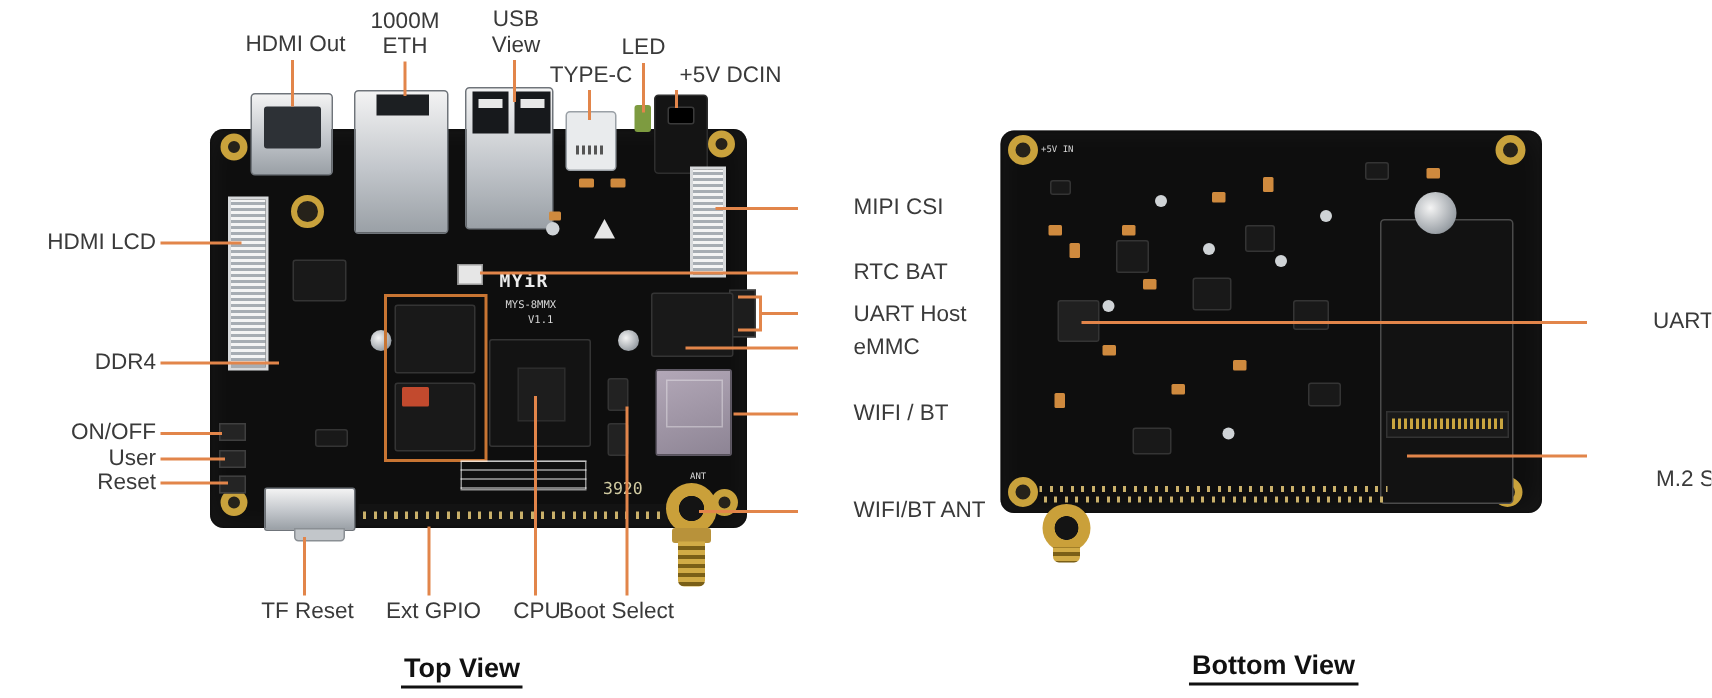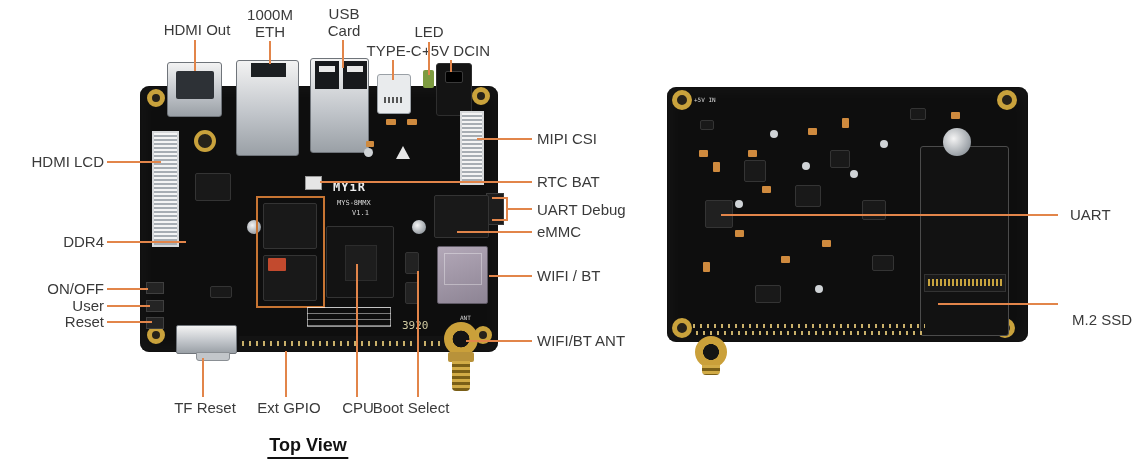--- a/index.html
+++ b/index.html
@@ -1,21 +1,21 @@
 <!DOCTYPE html>
 <html style="--leader: #E2854A; --label-ink: #3A3A3A; --caption-ink: #111111; --board-bg: #0E0E0E; --gold: #C9A23C; --ddr-outline: #C87533; --silk: #D8D8D8;"><head>
 <meta charset="utf-8">
 <style>
   html,body{margin:0;padding:0;background:#ffffff;}
   .stage{position:relative;width:1141px;height:465px;background:#fff;
          font-family:"Liberation Sans",sans-serif;overflow:hidden;}
   
   .label{position:absolute;font-size:15px;line-height:1.1;color:var(--label-ink);
          white-space:nowrap;transform:translate(-50%,-50%);text-align:center;}
-  .lbl-l{transform:translate(0,-50%);text-align:center;}
+  .lbl-l{transform:translate(0,-50%);text-align:center;margin-left:32px;}
   .lbl-r{transform:translate(-100%,-50%);text-align:right;}
   .caption{position:absolute;transform:translate(-50%,-50%);font-size:18px;font-weight:bold;
            color:var(--caption-ink);border-bottom:2px solid var(--caption-ink);padding:0 2px 1px;}
   
   .leaders{position:absolute;left:0;top:0;width:1141px;height:465px;pointer-events:none;z-index:6;}
   .leaders line,.leaders polyline{stroke:var(--leader);stroke-width:2;fill:none;}
   
   .board{position:absolute;background:var(--board-bg);border-radius:9px;
          box-shadow:inset 0 0 22px rgba(255,255,255,.05), inset 0 0 2px #000;z-index:1;}
   .abs{position:absolute;box-sizing:border-box;}
@@ -195,42 +195,43 @@
     <line x1="938" y1="304" x2="1058" y2="304"></line>
   </svg>
 
   <div class="label" style="left:197px;top:30px;">HDMI Out</div>
   <div class="label" style="left:270px;top:23px;">
     <div>1000M</div>
     <div>ETH</div>
   </div>
   <div class="label" style="left:344px;top:22px;">
     <div>USB</div>
-    <div>Card</div>
+    <div>View</div>
   </div>
   <div class="label" style="left:394px;top:51px;">TYPE-C</div>
   <div class="label" style="left:429px;top:32px;">LED</div>
-  <div class="label" style="left:456px;top:51px;">+5V DCIN</div>
+  <div class="label" style="left:487px;top:51px;">+5V DCIN</div>
 
   <div class="label lbl-l" style="left:537px;top:139px;">MIPI CSI</div>
   <div class="label lbl-l" style="left:537px;top:182px;">RTC BAT</div>
-  <div class="label lbl-l" style="left:537px;top:210px;">UART Debug</div>
+  <div class="label lbl-l" style="left:537px;top:210px;">UART Host</div>
   <div class="label lbl-l" style="left:537px;top:232px;">eMMC</div>
   <div class="label lbl-l" style="left:537px;top:276px;">WIFI / BT</div>
   <div class="label lbl-l" style="left:537px;top:341px;">WIFI/BT ANT</div>
 
   <div class="label lbl-r" style="left:104px;top:162px;">HDMI LCD</div>
   <div class="label lbl-r" style="left:104px;top:242px;">DDR4</div>
   <div class="label lbl-r" style="left:104px;top:289px;">ON/OFF</div>
   <div class="label lbl-r" style="left:104px;top:306px;">User</div>
   <div class="label lbl-r" style="left:104px;top:322px;">Reset</div>
 
   <div class="label" style="left:205px;top:408px;">TF Reset</div>
   <div class="label" style="left:289px;top:408px;text-align:right;">Ext GPIO</div>
   <div class="label" style="left:358px;top:408px;">CPU</div>
   <div class="label" style="left:411px;top:408px;">Boot Select</div>
 
   <div class="label lbl-l" style="left:1070px;top:215px;">UART</div>
   <div class="label lbl-l" style="left:1072px;top:320px;">M.2  SSD</div>
 
   <div class="caption" style="left:308px;top:447px;">Top View</div>
+  <div class="caption" style="left:849px;top:445px;">Bottom View</div>
 
 </div>
 
 </body></html>

